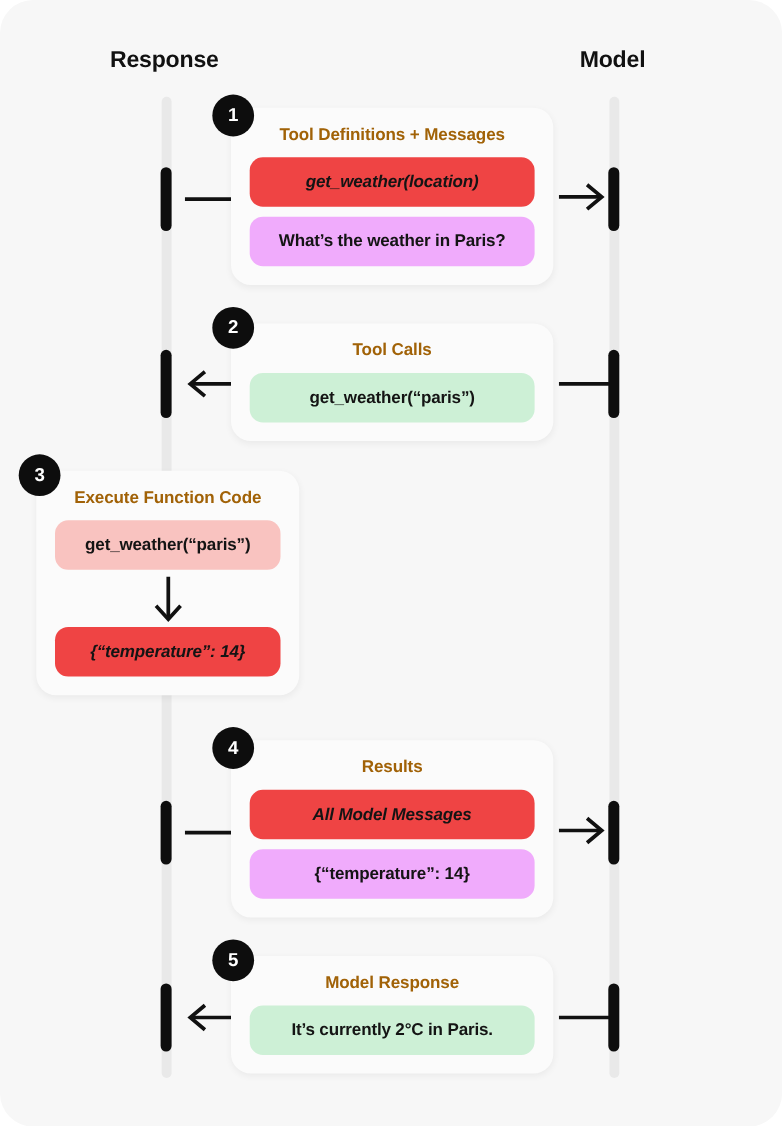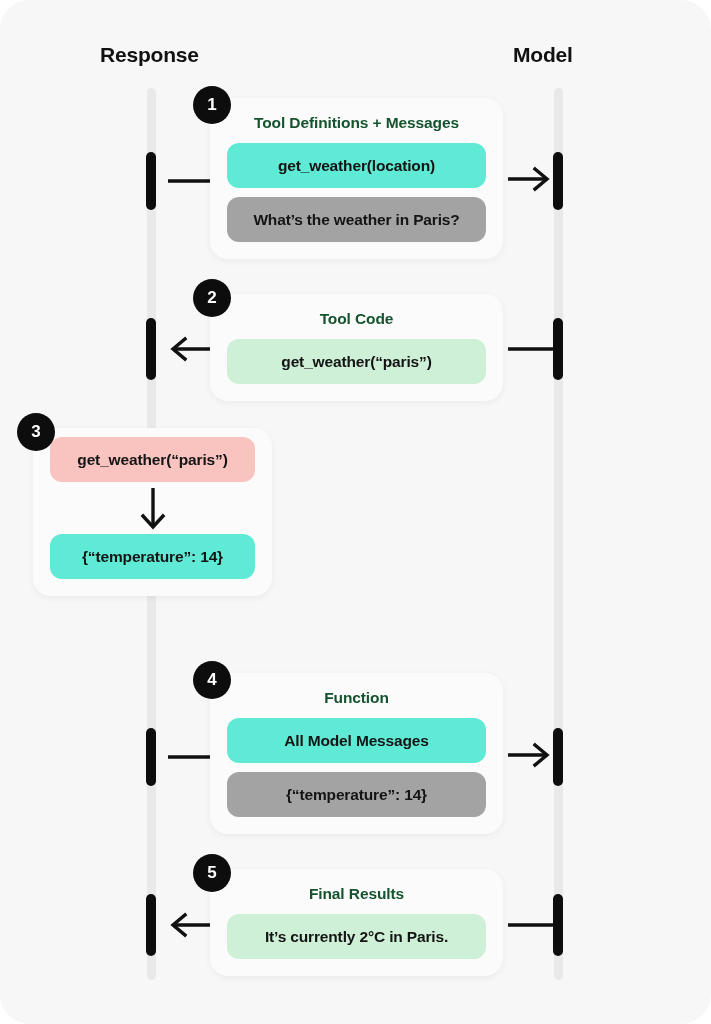--- a/index.html
+++ b/index.html
@@ -28,21 +28,21 @@
   
   .col-header {
     position: absolute;
     font-size: 21px;
     font-weight: 700;
     color: #111111;
     letter-spacing: -0.2px;
     white-space: nowrap;
   }
   #header-developer { left: 100px; top: 43px; }
-  #header-model     { left: 513px; top: 43px; }
+  #header-model     { left: 527px; top: 43px; }
 
   
   .lifeline {
     position: absolute;
     width: 9px;
     background: #e9e9e9;
     border-radius: 5px;
   }
   #lifeline-developer { left: 147px; top: 88px; height: 892px; }
   #lifeline-model     { left: 554px; top: 88px; height: 892px; }
@@ -59,40 +59,40 @@
   .card {
     position: absolute;
     background: #fbfbfb;
     border-radius: 18px;
     box-shadow: 0 2px 7px rgba(0,0,0,0.055);
   }
   .card-title {
     text-align: center;
     font-size: 15.5px;
     font-weight: 700;
-    color: #14532d;
+    color: #a16207;
     letter-spacing: -0.1px;
     padding-top: 16px;
     padding-bottom: 2px;
   }
   .pill {
     margin: 9px 17px 0 17px;
     border-radius: 12px;
     height: 45px;
     display: flex;
     align-items: center;
     justify-content: center;
     font-size: 15.5px;
     font-weight: 700;
     color: #141414;
     letter-spacing: -0.15px;
   }
   .pill:last-child { margin-bottom: 17px; }
-  .pill-gray  { background: #5eead4; }
-  .pill-blue  { background: #a3a3a3; }
+  .pill-gray  { background: #ef4444; font-style: italic; }
+  .pill-blue  { background: #f0abfc; }
   .pill-green { background: #cdf0d6; }
   .pill-pink  { background: #f9c3c0; }
 
   
   .badge {
     position: absolute;
     width: 38px;
     height: 38px;
     border-radius: 50%;
     background: #0d0d0d;
@@ -170,41 +170,42 @@
   </svg>
 
   <div class="card" style="left:210px; top:98px; width:293px;">
     <div class="card-title">Tool Definitions + Messages</div>
     <div class="pill pill-gray">get_weather(location)</div>
     <div class="pill pill-blue">What’s the weather in Paris?</div>
   </div>
   <div class="badge" style="left:193px; top:86px;">1</div>
 
   <div class="card" style="left:210px; top:294px; width:293px;">
-    <div class="card-title">Tool Code</div>
+    <div class="card-title">Tool Calls</div>
     <div class="pill pill-green">get_weather(“paris”)</div>
   </div>
   <div class="badge" style="left:193px; top:279px;">2</div>
 
   <div class="card" style="left:33px; top:428px; width:239px;">
+    <div class="card-title">Execute Function Code</div>
     <div class="pill pill-pink">get_weather(“paris”)</div>
     <svg class="down-arrow" width="30" height="46">
       <line x1="15" y1="0" x2="15" y2="38" stroke="#111111" stroke-width="3.4"></line>
       <polyline points="5,28 15,39 25,28" fill="none" stroke="#111111" stroke-width="3.4" stroke-linecap="square" stroke-linejoin="miter"></polyline>
     </svg>
     <div class="pill pill-gray" style="margin-top:0;">{“temperature”: 14}</div>
   </div>
   <div class="badge" style="left:17px; top:413px;">3</div>
 
   <div class="card" style="left:210px; top:673px; width:293px;">
-    <div class="card-title">Function</div>
+    <div class="card-title">Results</div>
     <div class="pill pill-gray">All Model Messages</div>
     <div class="pill pill-blue">{“temperature”: 14}</div>
   </div>
   <div class="badge" style="left:193px; top:661px;">4</div>
 
   <div class="card" style="left:210px; top:869px; width:293px;">
-    <div class="card-title">Final Results</div>
+    <div class="card-title">Model Response</div>
     <div class="pill pill-green">It’s currently 2°C in Paris.</div>
   </div>
   <div class="badge" style="left:193px; top:854px;">5</div>
 
 </div>
 
 </body></html>

